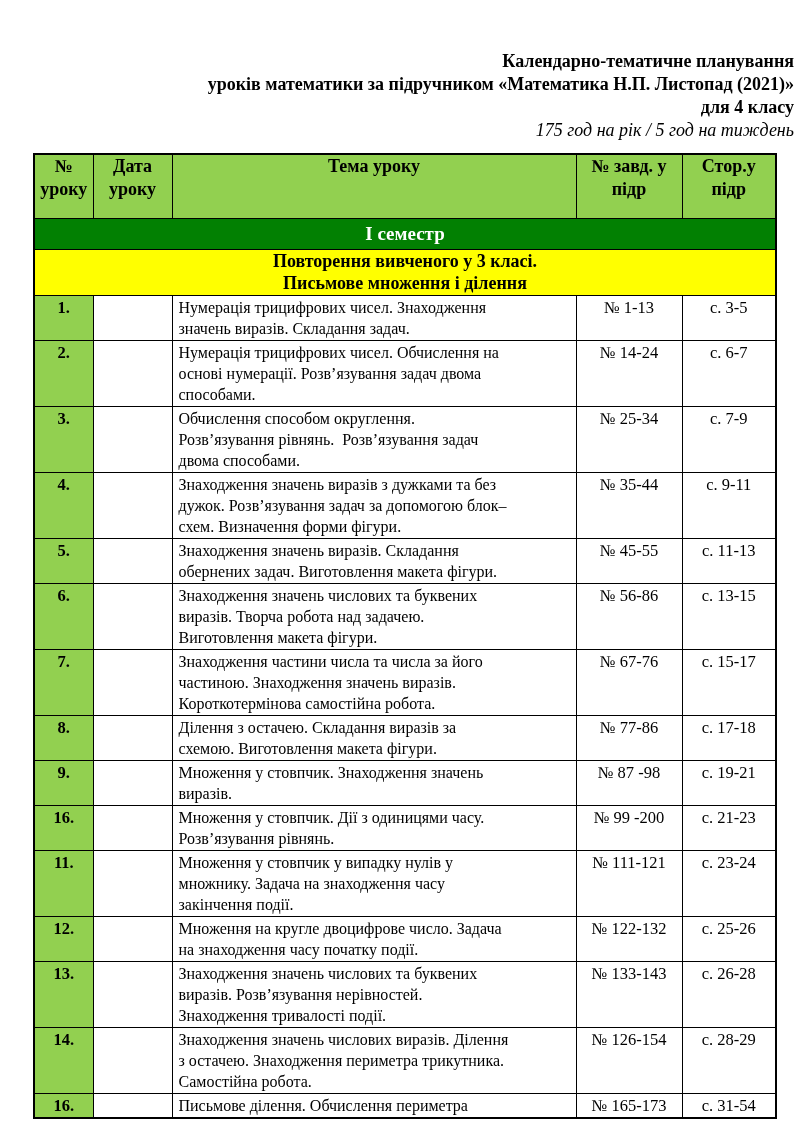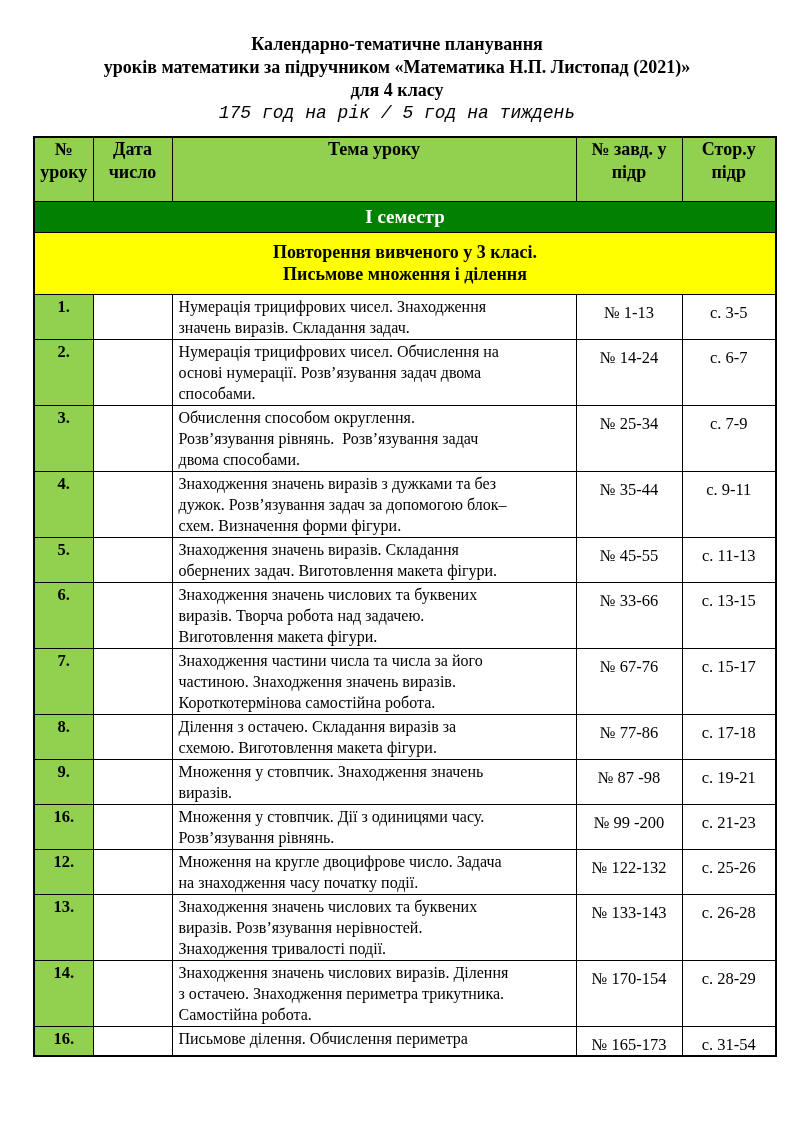--- a/index.html
+++ b/index.html
@@ -18,34 +18,33 @@
     font-family: "Liberation Serif", "DejaVu Serif", serif;
     color: var(--text-black);
     overflow: hidden;
   }
   .page {
     width: 794px;
     height: 1123px;
     position: relative;
   }
   .title-block {
-    padding-top: 33px;
-    text-align: center;
+    padding-top: 50px;
+    text-align: right;
     line-height: 23px;
   }
   .title-line {
     font-size: 18px;
     font-weight: bold;
     white-space: nowrap;
   }
   .subtitle-line {
     font-size: 18px;
     font-style: italic;
     white-space: nowrap;
-    font-family: Liberation Mono, monospace;
   }
   table.plan {
     margin: 11px 0 0 33px;
     width: 742px;
     border-collapse: collapse;
     table-layout: fixed;
     border: 2px solid var(--border-black);
   }
   table.plan th, table.plan td {
     border: 1px solid var(--border-black);
@@ -77,21 +76,21 @@
     height: 31px;
     line-height: 29px;
   }
   tr.section-row td {
     background: var(--section-yellow);
     color: var(--text-black);
     font-size: 18px;
     font-weight: bold;
     text-align: center;
     vertical-align: middle;
-    height: 62px;
+    height: 46px;
     line-height: 22px;
     white-space: pre-line;
   }
   td.num-cell {
     background: var(--header-green);
     font-size: 16.5px;
     font-weight: bold;
     text-align: center;
     padding-top: 1px;
     line-height: 21px;
@@ -102,21 +101,21 @@
     font-size: 16px;
     line-height: 21px;
     padding: 1px 4px 1px 6px;
     white-space: pre-wrap;
   }
   td.tasks-cell, td.pages-cell {
     background: #ffffff;
     font-size: 16.5px;
     line-height: 21px;
     text-align: center;
-    padding-top: 7px;
+    padding-top: 1px;
   }
 </style>
 </head>
 <body>
 
 <div class="page">
 
   <div class="title-block">
     <div class="title-line">Календарно-тематичне планування</div>
     <div class="title-line">уроків математики за підручником «Математика Н.П. Листопад (2021)»</div>
@@ -130,21 +129,21 @@
         <col class="c-date">
         <col class="c-topic">
         <col class="c-tasks">
         <col class="c-pages">
     </colgroup>
     <thead>
       <tr>
         <th class="head-cell">№
 уроку</th>
         <th class="head-cell">Дата
-число</th>
+уроку</th>
         <th class="head-cell">Тема уроку</th>
         <th class="head-cell">№ завд. у
 підр</th>
         <th class="head-cell">Стор.у
 підр</th>
       </tr>
     </thead>
     <tbody>
       <tr class="semester-row">
         <td colspan="5">І семестр</td>
@@ -195,21 +194,21 @@
 обернених задач. Виготовлення макета фігури.</td>
       <td class="tasks-cell">№ 45-55</td>
       <td class="pages-cell">с. 11-13</td>
     </tr>
         <tr>
       <td class="num-cell">6.</td>
       <td class="date-cell"></td>
       <td class="topic-cell">Знаходження значень числових та буквених
 виразів. Творча робота над задачею.
 Виготовлення макета фігури.</td>
-      <td class="tasks-cell">№ 33-66</td>
+      <td class="tasks-cell">№ 56-86</td>
       <td class="pages-cell">с. 13-15</td>
     </tr>
         <tr>
       <td class="num-cell">7.</td>
       <td class="date-cell"></td>
       <td class="topic-cell">Знаходження частини числа та числа за його
 частиною. Знаходження значень виразів.
 Короткотермінова самостійна робота.</td>
       <td class="tasks-cell">№ 67-76</td>
       <td class="pages-cell">с. 15-17</td>
@@ -232,20 +231,29 @@
     </tr>
         <tr>
       <td class="num-cell">16.</td>
       <td class="date-cell"></td>
       <td class="topic-cell">Множення у стовпчик. Дії з одиницями часу.
 Розв’язування рівнянь.</td>
       <td class="tasks-cell">№ 99 -200</td>
       <td class="pages-cell">с. 21-23</td>
     </tr>
         <tr>
+      <td class="num-cell">11.</td>
+      <td class="date-cell"></td>
+      <td class="topic-cell">Множення у стовпчик у випадку нулів у
+множнику. Задача на знаходження часу
+закінчення події.</td>
+      <td class="tasks-cell">№ 111-121</td>
+      <td class="pages-cell">с. 23-24</td>
+    </tr>
+        <tr>
       <td class="num-cell">12.</td>
       <td class="date-cell"></td>
       <td class="topic-cell">Множення на кругле двоцифрове число. Задача
 на знаходження часу початку події.</td>
       <td class="tasks-cell">№ 122-132</td>
       <td class="pages-cell">с. 25-26</td>
     </tr>
         <tr>
       <td class="num-cell">13.</td>
       <td class="date-cell"></td>
@@ -254,21 +262,21 @@
 Знаходження тривалості події.</td>
       <td class="tasks-cell">№ 133-143</td>
       <td class="pages-cell">с. 26-28</td>
     </tr>
         <tr>
       <td class="num-cell">14.</td>
       <td class="date-cell"></td>
       <td class="topic-cell">Знаходження значень числових виразів. Ділення
 з остачею. Знаходження периметра трикутника.
 Самостійна робота.</td>
-      <td class="tasks-cell">№ 170-154</td>
+      <td class="tasks-cell">№ 126-154</td>
       <td class="pages-cell">с. 28-29</td>
     </tr>
         <tr>
       <td class="num-cell">16.</td>
       <td class="date-cell"></td>
       <td class="topic-cell">Письмове ділення. Обчислення периметра</td>
       <td class="tasks-cell">№ 165-173</td>
       <td class="pages-cell">с. 31-54</td>
     </tr>
       </tbody>

